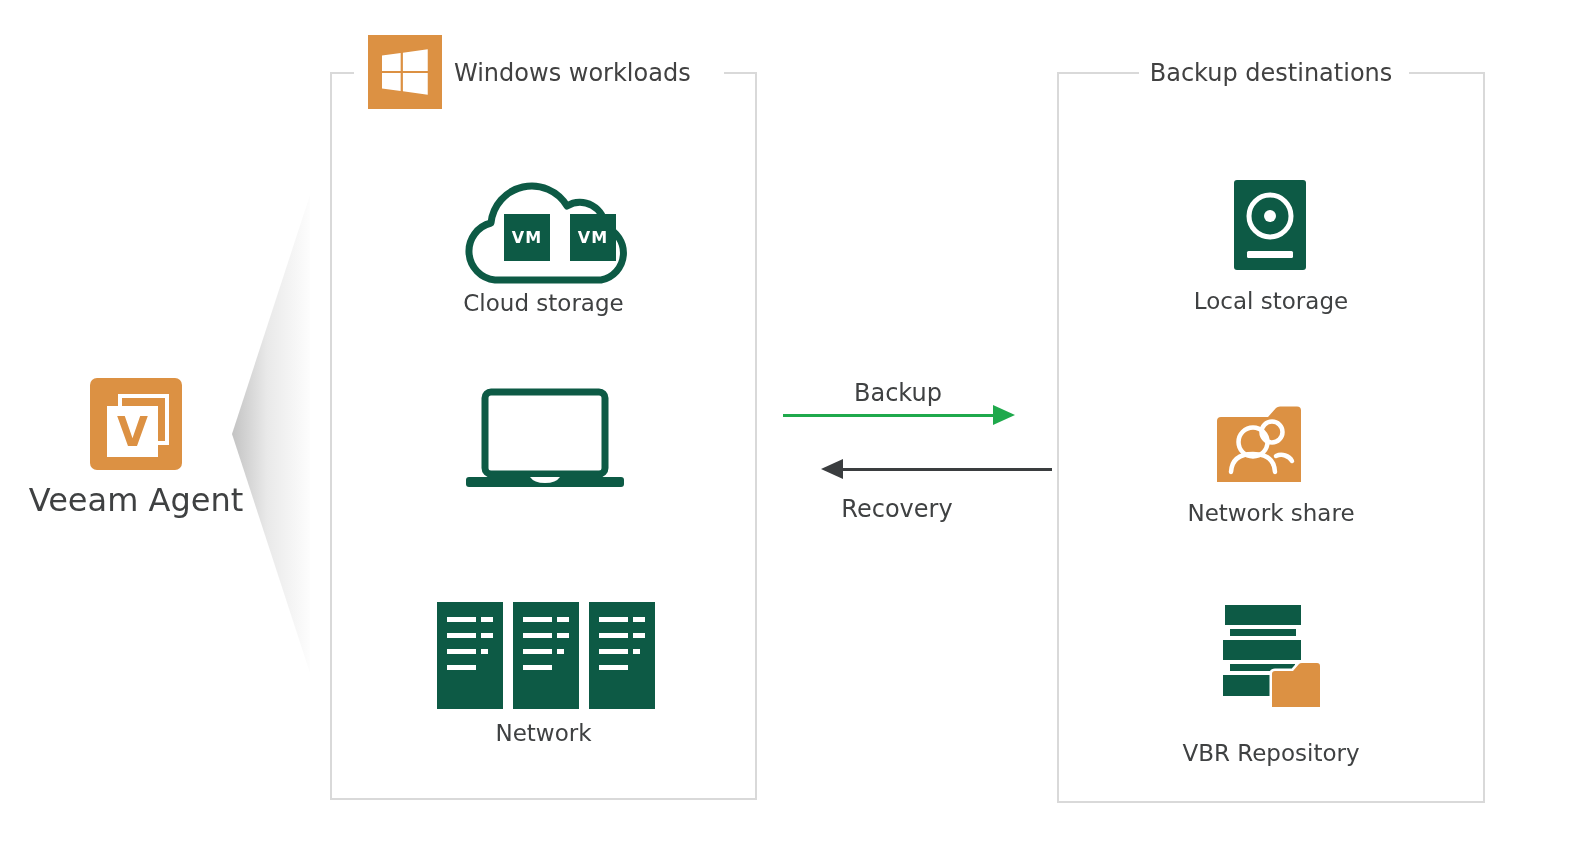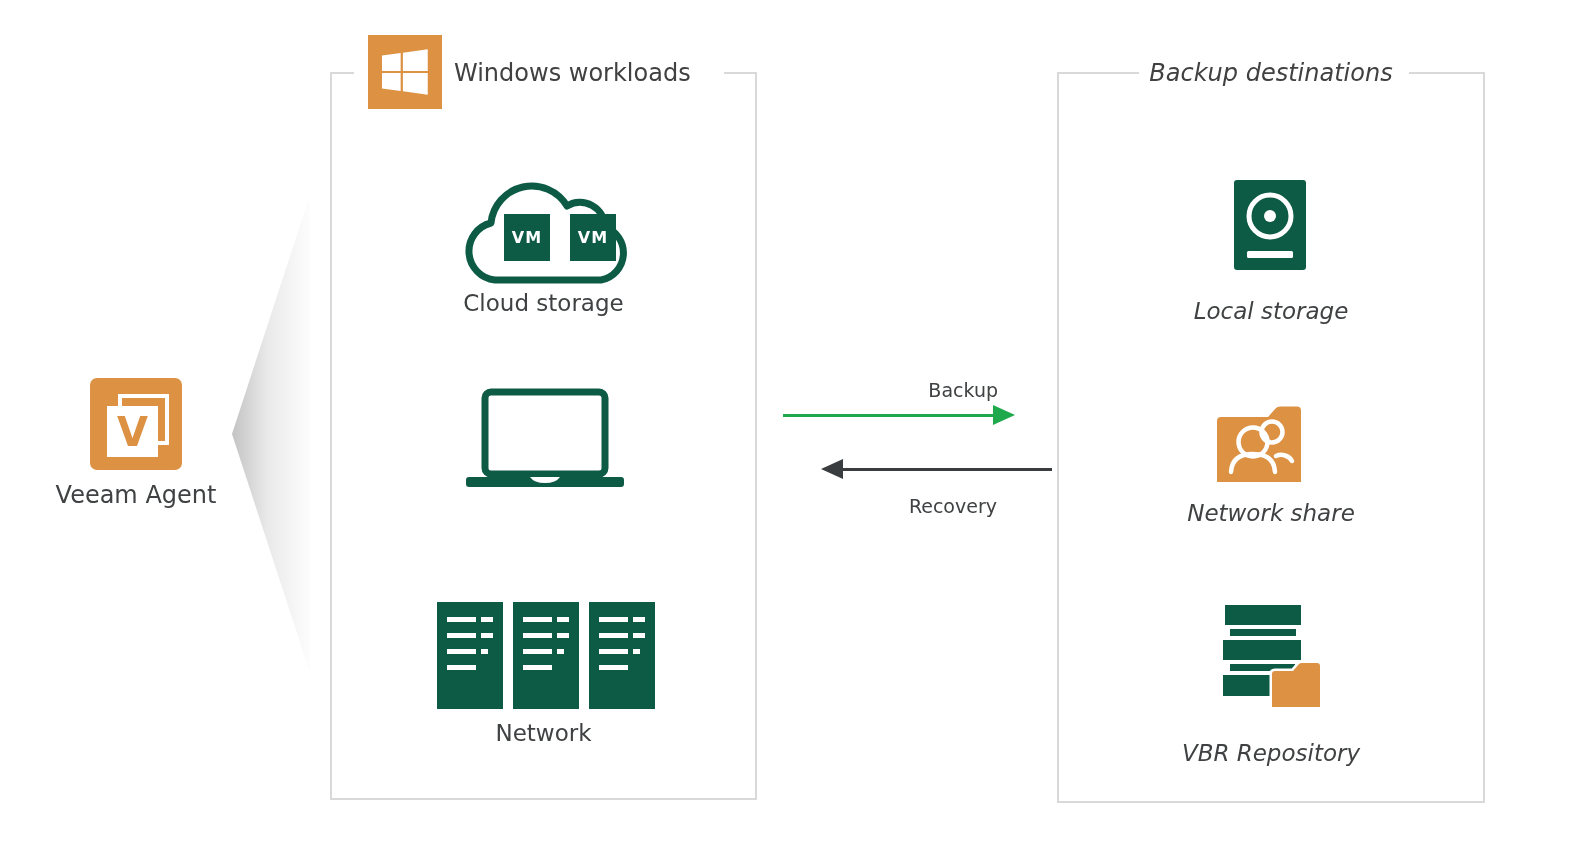--- a/index.html
+++ b/index.html
@@ -9,31 +9,31 @@
 
   
   .agent-icon { position:absolute; left:90px; top:378px; width:92px; height:92px;
                 background:#dc9143; border-radius:7px; }
   .agent-back-sq { position:absolute; left:28px; top:16px; width:51px; height:51px;
                    border:4px solid #ffffff; }
   .agent-front-sq { position:absolute; left:17px; top:28px; width:51px; height:51px;
                     background:#ffffff; display:flex; align-items:center; justify-content:center; }
   .agent-front-sq span { color:#dc9143; font-weight:bold; font-size:40px; line-height:1; }
   .agent-label { position:absolute; left:16px; top:481px; width:240px; text-align:center;
-                 font-size:24px; }
+                 font-size:32px; }
 
   
   .chevron { position:absolute; left:232px; top:195px; width:78px; height:478px;
              background:linear-gradient(90deg,#c3c3c3 0%,#e9e9e9 45%,#fdfdfd 100%);
              clip-path:polygon(100% 0%, 0% 50%, 100% 100%); }
 
   
   .box { position:absolute; border:2px solid #d9d9d9; background:transparent;padding-left:44px; }
   .win-box  { left:330px; top:72px; width:427px; height:728px; }
-  .dest-box { left:1057px; top:72px; width:428px; height:731px;font-style:italic; }
+  .dest-box { left:1057px; top:72px; width:428px; height:731px; }
   .gap-mask { position:absolute; top:-3px; height:6px; background:#ffffff; }
   .win-box .gap-mask  { left:22px;  width:370px; }
   .dest-box .gap-mask { left:80px;  width:270px; }
   .box-title { position:absolute; font-size:24px; color:#414141; white-space:nowrap; }
   .win-title  { left:122px; top:-15px; }
   .dest-title { left:0; top:-15px; width:100%; text-align:center; }
 
   .win-logo { position:absolute; left:36px; top:-39px; width:74px; height:74px;
               background:#dc9143; display:flex; align-items:center; justify-content:center; }
 
@@ -58,27 +58,27 @@
   
   .arrow-line { position:absolute; height:3px; }
   .backup-line { left:783px; top:414px; width:212px; background:#1fa94c; }
   .backup-head { position:absolute; left:993px; top:405px; width:0; height:0;
                  border-top:10px solid transparent; border-bottom:10px solid transparent;
                  border-left:22px solid #1fa94c; }
   .recovery-line { left:843px; top:468px; width:209px; background:#3a3d3f; }
   .recovery-head { position:absolute; left:821px; top:459px; width:0; height:0;
                    border-top:10px solid transparent; border-bottom:10px solid transparent;
                    border-right:22px solid #3a3d3f; }
-  .arrow-label { position:absolute; width:200px; text-align:right; font-size:19px; color:#3f4142; }
+  .arrow-label { position:absolute; width:200px; text-align:center; font-size:24px; color:#3f4142; }
   .backup-label   { left:798px; top:379px; }
   .recovery-label { left:797px; top:486px;margin-top:9px; }
 
   
   .hdd-icon { position:absolute; left:175px; top:106px; width:72px; height:90px; }
-  .hdd-label { top:224px;text-align:center; }
+  .hdd-label { top:214px;text-align:center; }
   .share-icon { position:absolute; left:156px; top:330px; width:88px; height:78px; }
   .share-label { top:426px; }
   .repo-icon { position:absolute; left:164px; top:528px; width:100px; height:106px; }
   .repo-label { top:666px; }
 </style>
 </head>
 <body>
 
 <div class="canvas">
 

